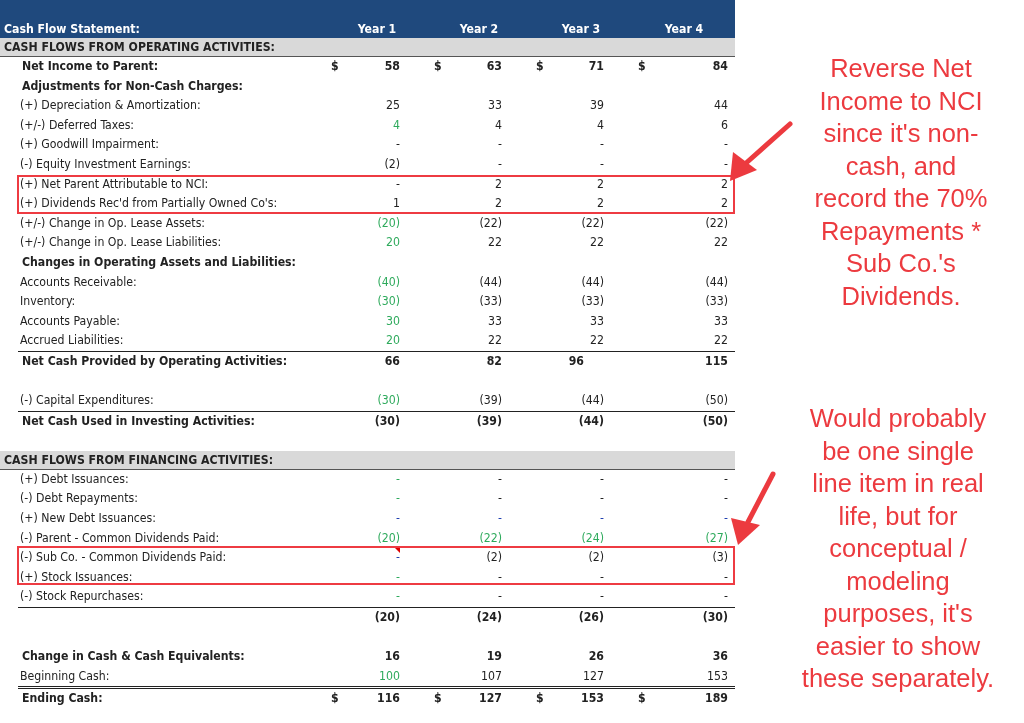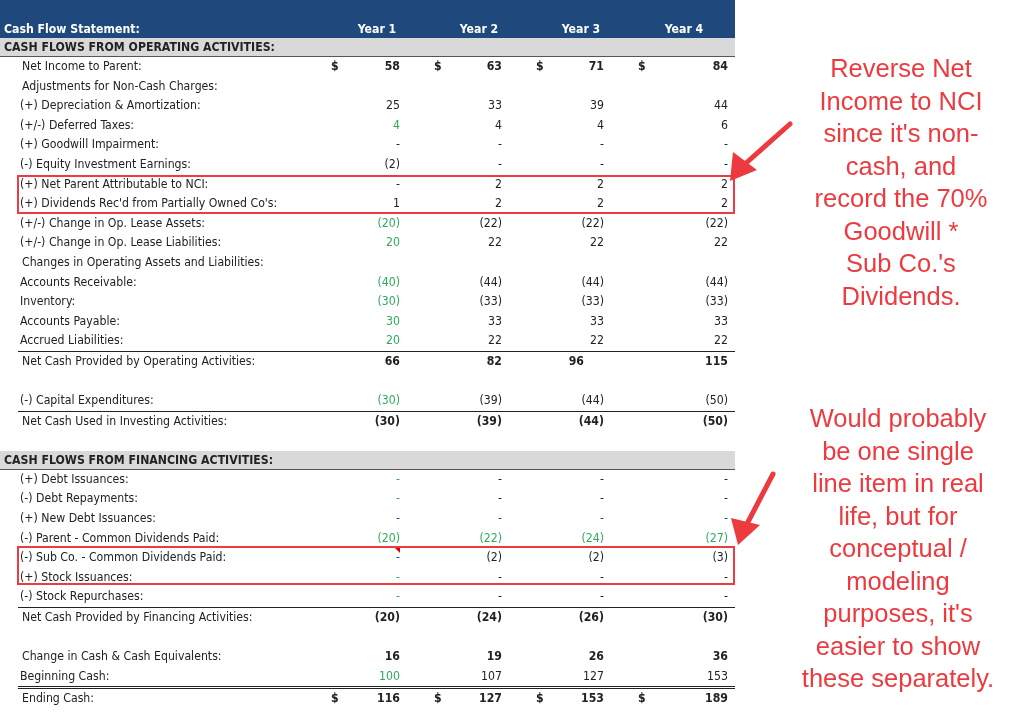--- a/index.html
+++ b/index.html
@@ -5,21 +5,21 @@
   html,body{margin:0;padding:0;background:#fff;}
   body{width:1024px;height:723px;position:relative;overflow:hidden;font-family:"Liberation Sans",sans-serif;}
   .sheet{position:absolute;left:0;top:0;width:735px;font-family:"DejaVu Sans Condensed","Liberation Sans Narrow","Liberation Sans",sans-serif;font-size:12.2px;color:#222;}
   .hdr{height:38px;background:#1f497d;color:#fff;font-weight:bold;position:relative;}
   .hdr .ttl{position:absolute;left:4px;bottom:2px;}
   .hdr .yr{position:absolute;bottom:2px;width:60px;text-align:center;}
   .row{height:19.6px;line-height:19.6px;position:relative;white-space:nowrap;}
   .row .lbl{position:absolute;left:0;}
   .sec{background:#d9d9d9;font-weight:bold;border-bottom:1.5px solid #555;height:18px;line-height:18px;}
   .sec .lbl{left:4px;}
-  .l1 .lbl{left:22px;font-weight:normal;}
+  .l1 .lbl{left:22px;font-weight:bold;}
   .l2 .lbl{left:20px;}
   .bold .v{font-weight:bold;}
   .v{position:absolute;width:60px;text-align:right;}
   .v.c1{left:340px;} .v.c2{left:442px;} .v.c3{left:544px;} .v.c4{left:668px;}
   .cur{position:absolute;font-weight:bold;}
   .green{color:#2eaa5c;}
   .blue{color:#1f3fb0;}
   .topline{border-top:1px solid #222;}
   .dbl{border-top:3px double #222;}
   .blank{height:19.6px;}
@@ -222,21 +222,20 @@
     <span class="v c4">-</span>
   </div>
   <div class="row l2">
     <span class="lbl">(-) Stock Repurchases:</span>
     <span class="v c1 green">-</span>
     <span class="v c2">-</span>
     <span class="v c3">-</span>
     <span class="v c4">-</span>
   </div>
   <div class="row l1 bold topline" style="margin-left:18px">
-    <span class="lbl" style="left:4px">Net Cash Provided by Financing Activities:</span>
     <span class="v c1" style="left:322px">(20)</span>
     <span class="v c2" style="left:424px">(24)</span>
     <span class="v c3" style="left:526px">(26)</span>
     <span class="v c4" style="left:650px">(30)</span>
   </div>
 
   <div class="blank"></div>
 
   <div class="row l1 bold">
     <span class="lbl">Change in Cash &amp; Cash Equivalents:</span>
@@ -274,21 +273,21 @@
   <line x1="773" y1="474" x2="748" y2="522" stroke="#ec3a3f" stroke-width="5" stroke-linecap="round"></line>
   <polygon points="738,545 731,518 760,525" fill="#ec3a3f"></polygon>
 </svg>
 
 <div class="note" style="left:790px;top:52px;width:222px">
   <div>Reverse Net</div>
   <div>Income to NCI</div>
   <div>since it's non-</div>
   <div>cash, and</div>
   <div>record the 70%</div>
-  <div>Goodwill *</div>
+  <div>Repayments *</div>
   <div>Sub Co.'s</div>
   <div>Dividends.</div>
 </div>
 <div class="note" style="left:778px;top:402px;width:240px">
   <div>Would probably</div>
   <div>be one single</div>
   <div>line item in real</div>
   <div>life, but for</div>
   <div>conceptual /</div>
   <div>modeling</div>

